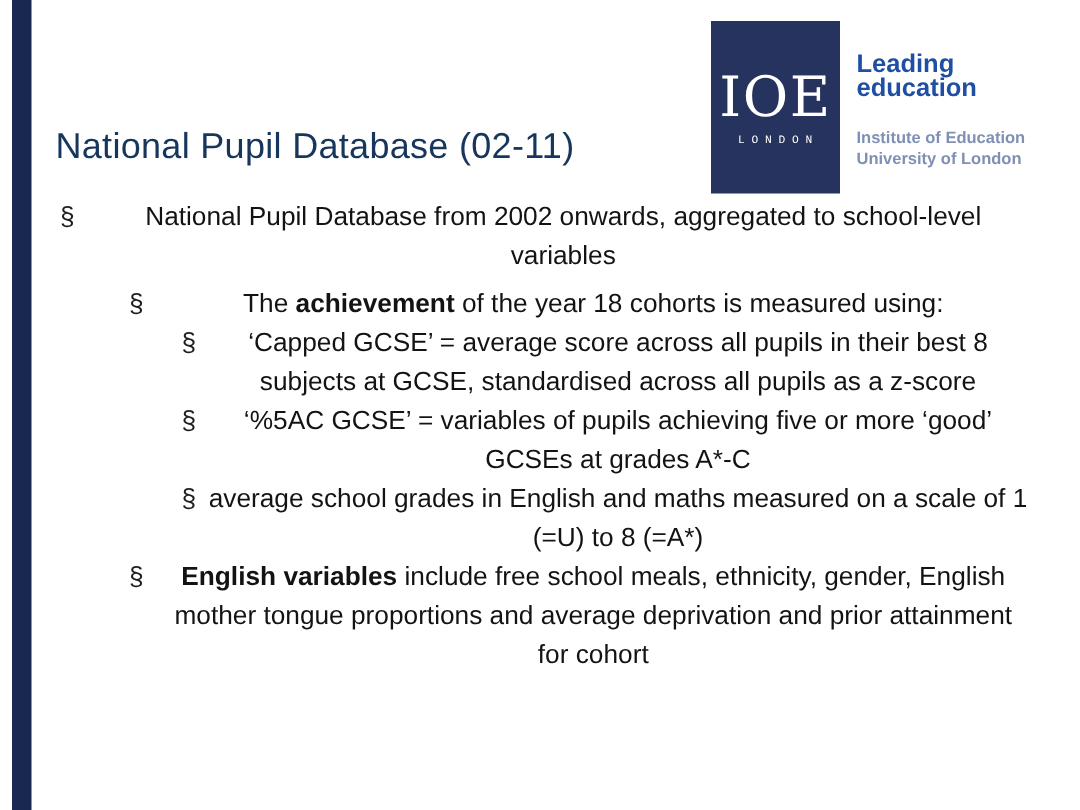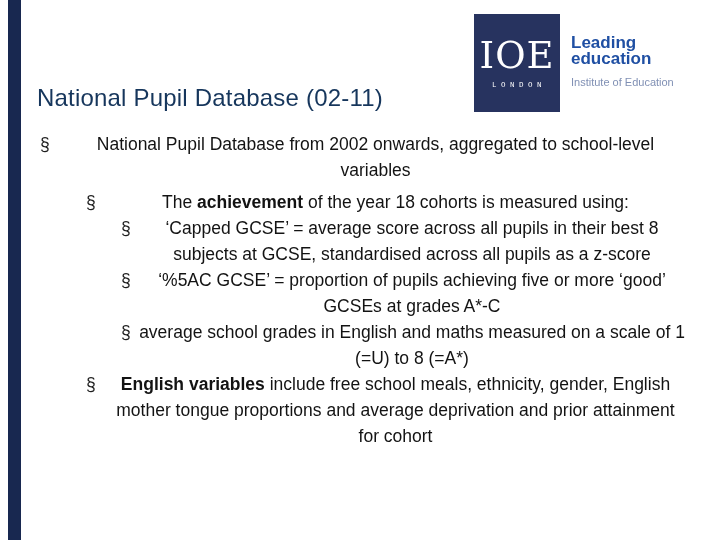--- a/index.html
+++ b/index.html
@@ -2,28 +2,28 @@
 <html><head>
 <meta charset="utf-8">
 <style>
   * { margin:0; padding:0; box-sizing:border-box; }
   html,body { width:720px; height:540px; }
   body { font-family:"Liberation Sans", sans-serif; background:#fff; }
   .slide { position:relative; width:720px; height:540px; background:#ffffff; overflow:hidden; }
 
   .side-bar { position:absolute; left:8px; top:0; width:13px; height:540px; background:#182850; }
 
-  .logo { position:absolute; left:474px; top:14px; width:86px; height:98px; background:#27335f;
+  .logo { position:absolute; left:474px; top:14px; width:86px; height:115px; background:#27335f;
           color:#fff; display:flex; flex-direction:column; align-items:center; justify-content:center; }
   .logo-acronym { font-family:"DejaVu Serif", serif; font-size:37px; line-height:38px; letter-spacing:1px; }
   .logo-city { font-size:7.5px; letter-spacing:4.5px; margin-top:6px; margin-left:4px;font-family:Liberation Mono, monospace; }
 
   .logo-text { position:absolute; left:571px; top:35px; }
   .tagline div { font-size:17px; font-weight:bold; color:#1f4fa3; line-height:16px; }
-  .org { margin-top:9px; }
+  .org { margin-top:19px;font-weight:bold; }
   .org div { font-size:11px; color:#8090b4; line-height:13.5px; }
 
   .title { position:absolute; left:37px; top:84px; font-size:24px; font-weight:normal;
            color:#16365c; letter-spacing:0.2px;text-align:right; }
 
   .content { position:absolute; left:40px; top:131px; width:646px; font-size:17.5px;
              line-height:26px; color:#131313; }
   .li { display:flex; align-items:flex-start; }
   .mk { flex:none; color:#1d1d1d; }
   .l1 { margin-bottom:6px; }
@@ -46,20 +46,21 @@
     <div class="logo-acronym">IOE</div>
     <div class="logo-city">LONDON</div>
   </div>
 
   <div class="logo-text">
     <div class="tagline">
       <div>Leading education</div>
     </div>
     <div class="org">
       <div>Institute of Education</div>
+      <div>University of London</div>
     </div>
   </div>
 
   <h1 class="title">National Pupil Database (02-11)</h1>
 
   <div class="content">
 
     <div class="li l1">
       <span class="mk">§</span>
       <div class="tx">National Pupil Database from 2002 onwards, aggregated to school-level variables</div>
@@ -70,21 +71,21 @@
       <div class="tx"><span>The </span><b>achievement</b><span> of the year 18 cohorts is measured using:</span></div>
     </div>
 
     <div class="li l3">
       <span class="mk">§</span>
       <div class="tx">‘Capped GCSE’ = average score across all pupils in their best 8 subjects at GCSE, standardised across all pupils as a z-score</div>
     </div>
 
     <div class="li l3">
       <span class="mk">§</span>
-      <div class="tx">‘%5AC GCSE’ = proportion of pupils achieving five or more ‘good’ GCSEs at grades A*-C</div>
+      <div class="tx">‘%5AC GCSE’ = variables of pupils achieving five or more ‘good’ GCSEs at grades A*-C</div>
     </div>
 
     <div class="li l3">
       <span class="mk">§</span>
       <div class="tx">average school grades in English and maths measured on a scale of 1 (=U) to 8 (=A*)</div>
     </div>
 
     <div class="li l2">
       <span class="mk">§</span>
       <div class="tx"><b>English variables</b><span> include free school meals, ethnicity, gender, English mother tongue proportions and average deprivation and prior attainment for cohort</span></div>

